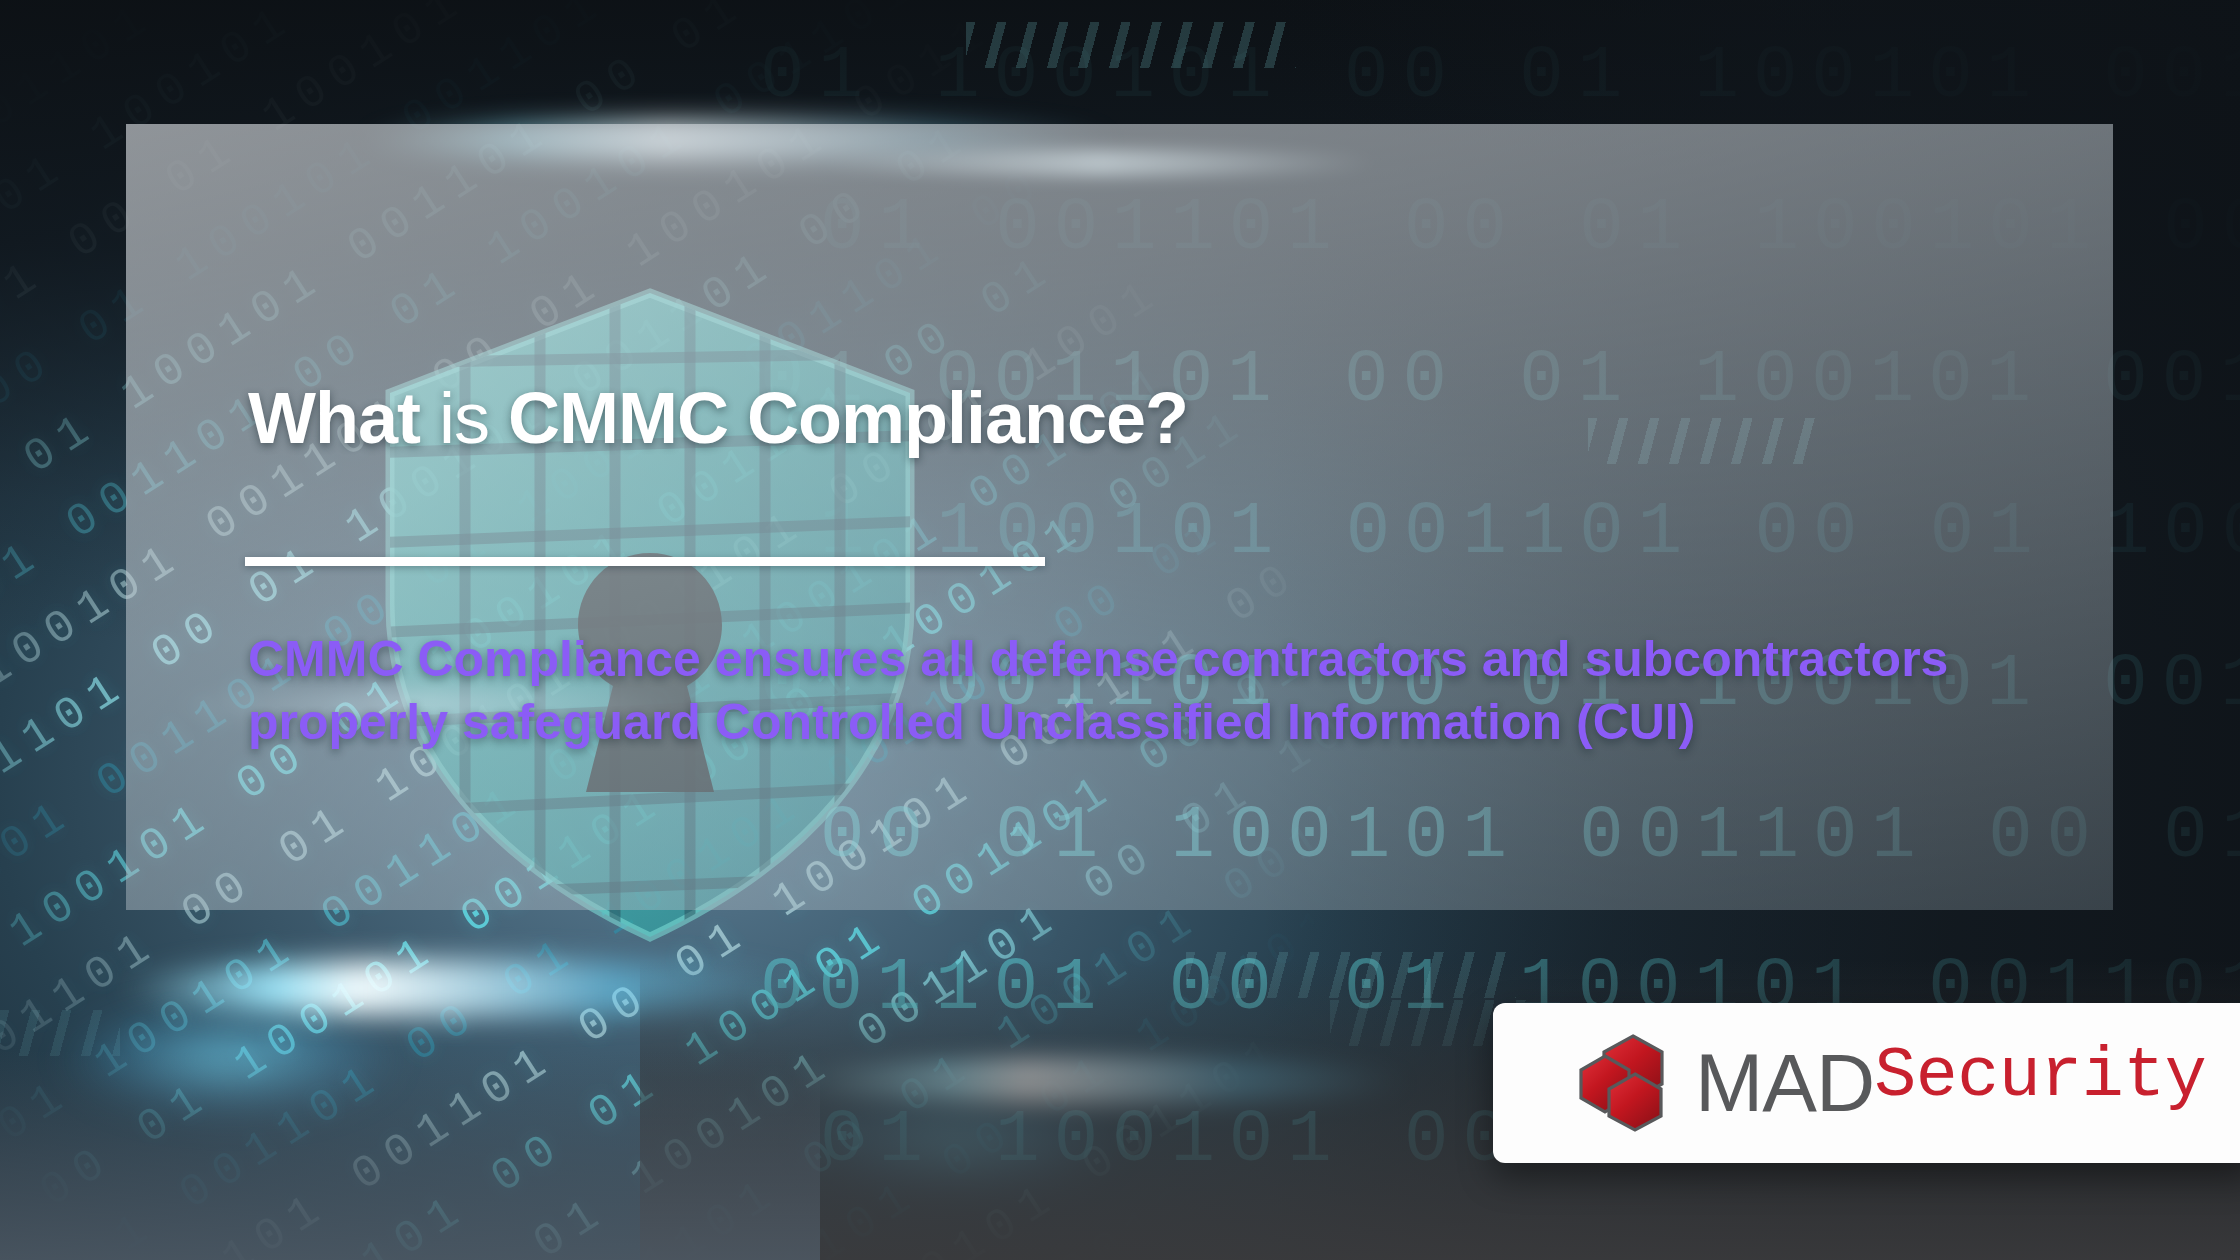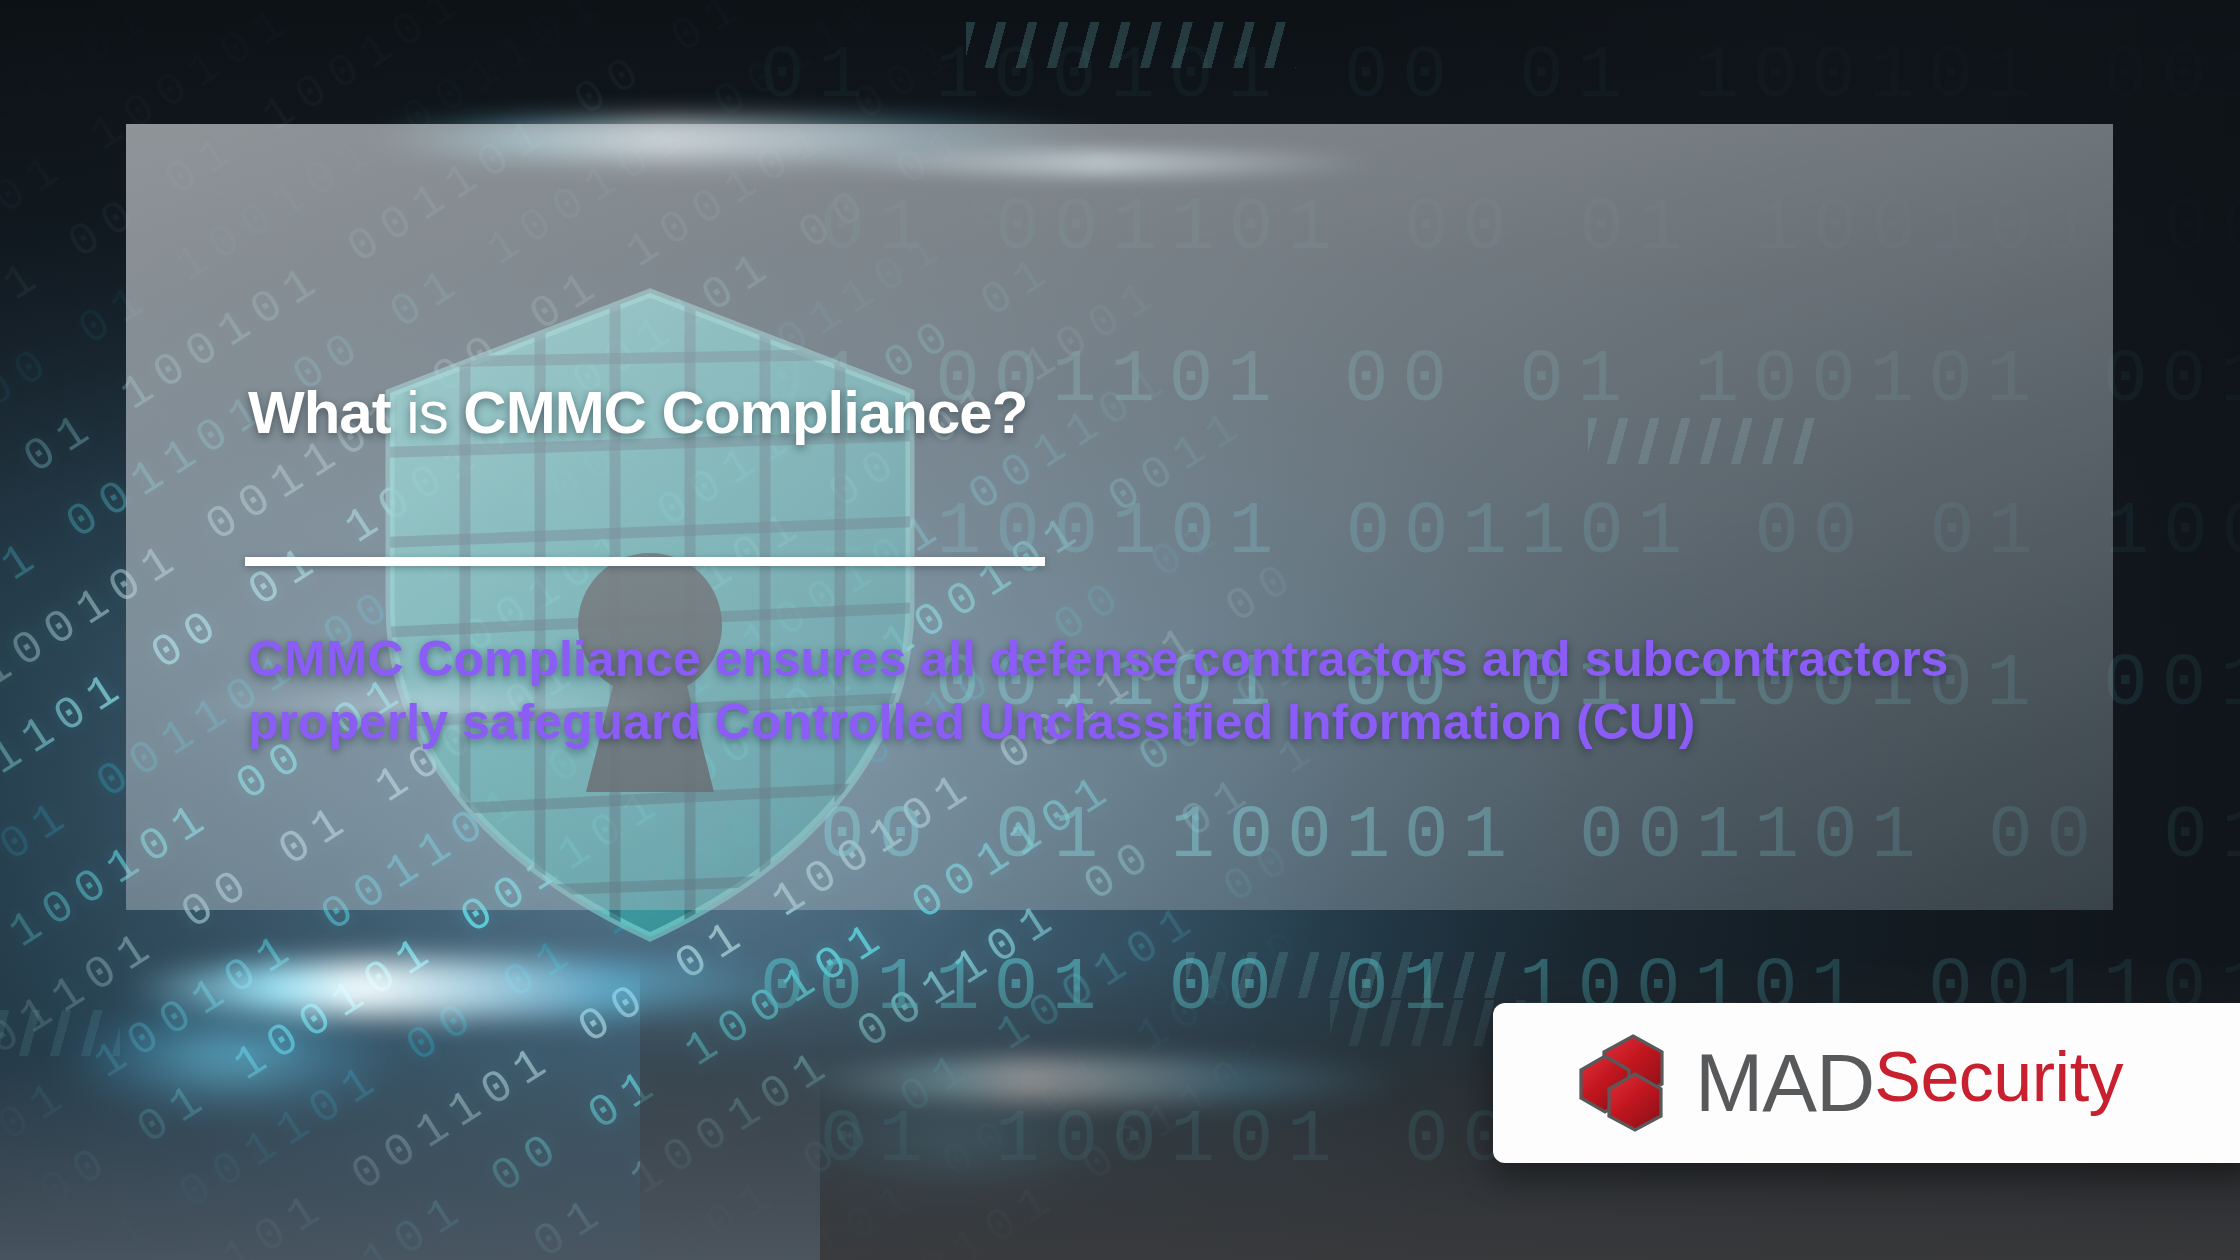--- a/index.html
+++ b/index.html
@@ -121,21 +121,21 @@
   .overlay-panel {
     position:absolute;
     left:126px; top:124px; width:1987px; height:786px;
     background:linear-gradient(165deg, rgba(222,226,230,.62) 0%, rgba(205,212,218,.55) 30%, rgba(178,190,198,.46) 62%, rgba(150,168,178,.30) 100%);
   }
 
   
   .headline {
     position:absolute; left:248px; top:382px;
     font-family:"Liberation Sans", sans-serif;
-    font-size:60px;
+    font-size:72px;
     line-height:1.02;
     color:#ffffff;
     letter-spacing:-1px;
     white-space:nowrap;
     text-shadow:0 3px 9px rgba(10,24,32,.45);
   }
   .headline .hv { font-weight:700; }
   .headline .lt { font-weight:400; }
 
   .rule {
@@ -170,21 +170,21 @@
   .logo-mark { width:92px; height:98px; flex:none; }
   .logo-mark svg { width:100%; height:100%; display:block; }
   .logo-text {
     font-family:"Liberation Sans", sans-serif;
     font-size:82px;
     line-height:1;
     white-space:nowrap;
     display:flex; align-items:flex-start;
   }
   .logo-text .mad { color:#58595b; font-weight:400; letter-spacing:-1px; }
-  .logo-text .sec { color:#c8202e; font-weight:400; font-size:70px; letter-spacing:-.5px; }
+  .logo-text .sec { color:#c8202e; font-weight:400; font-size:70px; letter-spacing:-.5px;font-family:Liberation Mono, monospace; }
 </style>
 </head>
 <body>
 
 <div id="stage">
 
   <div class="bg-base"></div>
 
   <div class="sphere" id="sphere">
       <div class="row">01 100101 001101 00 01 100101 001101</div>

